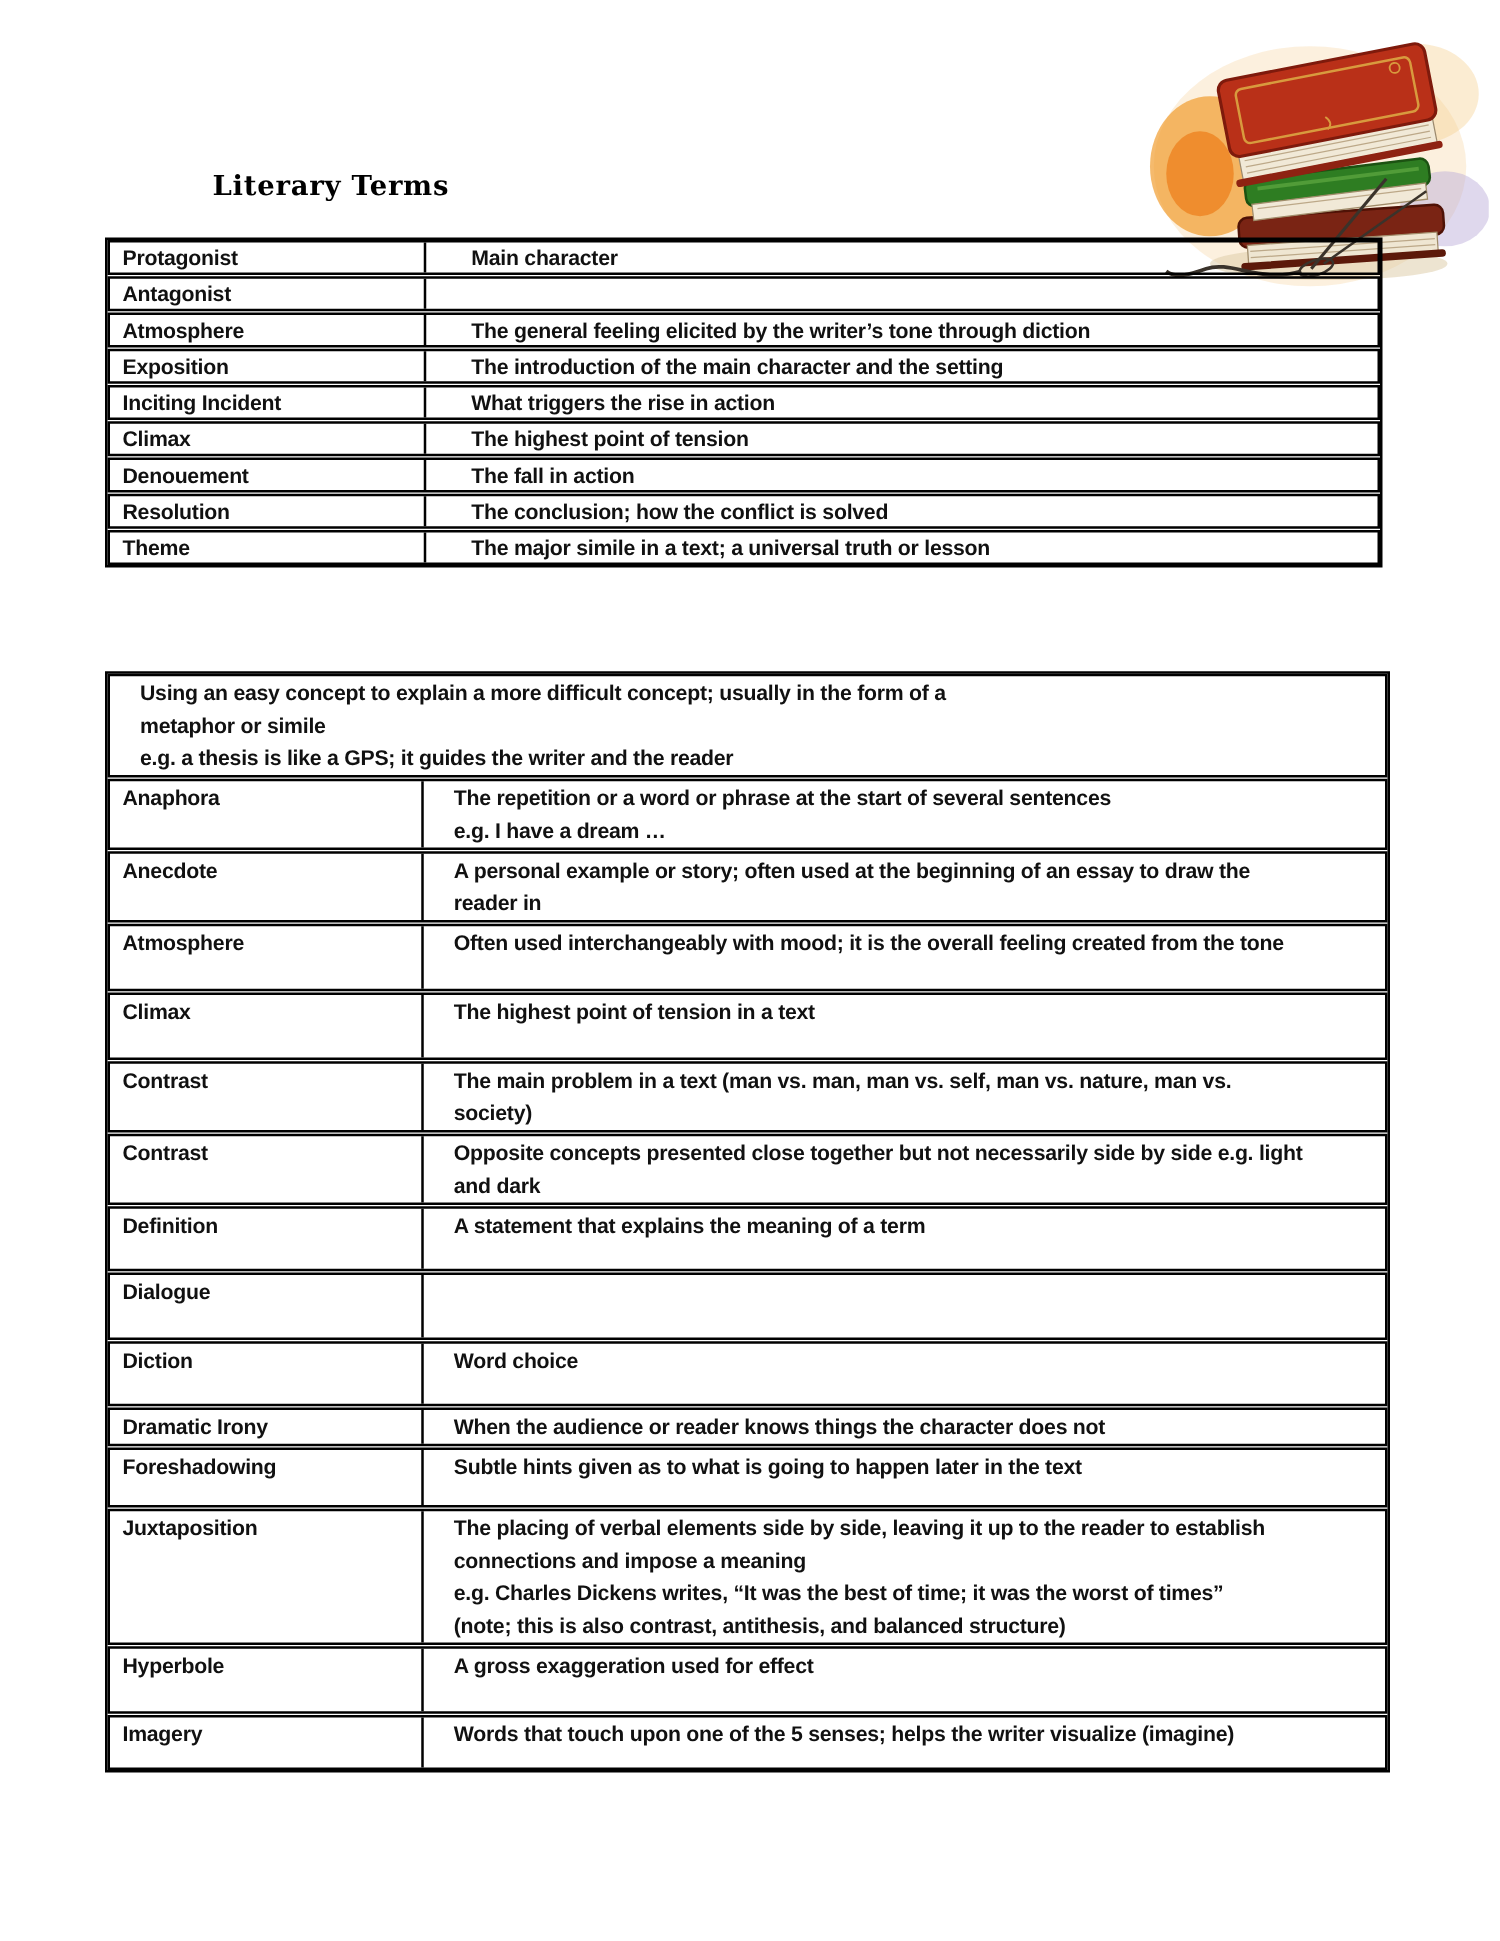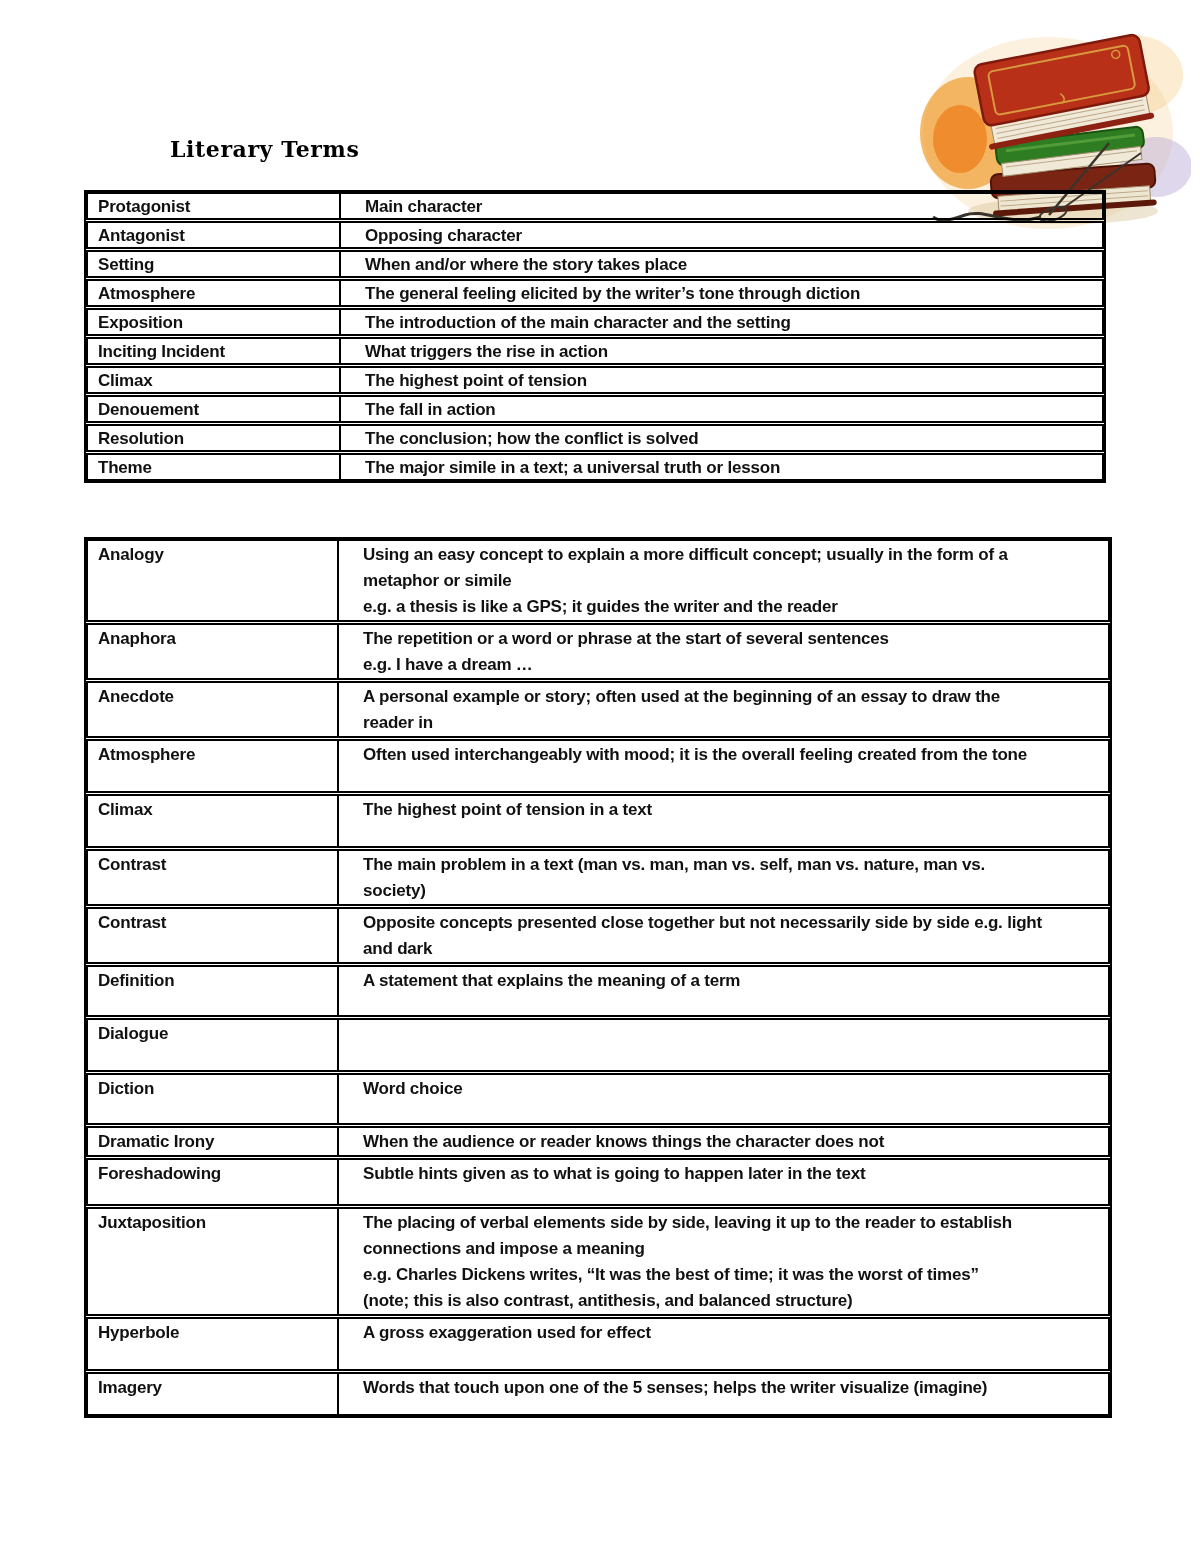--- a/index.html
+++ b/index.html
@@ -63,21 +63,21 @@
     padding: 1px 10px 0 10px;
     flex: 0 0 auto;
   }
   .t1 .term { width: 253px; }
   .t2 .term { width: 251px; }
   .def {
     flex: 1 1 auto;
     padding: 1px 12px 0 24px;
     white-space: pre-line;
   }
-  .t1 .row { height: 24px; }
+  .t1 .row { height: 24px; gap: 12px; }
   .t1 .cell { line-height: 23px; }
 </style>
 </head>
 <body>
 
 <div class="page">
 
   <svg class="books" viewBox="0 0 278 218" xmlns="http://www.w3.org/2000/svg">
 
     <ellipse cx="135" cy="118" rx="125" ry="96" fill="#f8ddb5" opacity="0.45"></ellipse>
@@ -124,25 +124,20 @@
 
   <h1 class="title">Literary Terms</h1>
 
   <div class="tbl t1">
     <div class="row">
       <div class="cell term">Protagonist</div>
       <div class="cell def">Main character</div>
     </div>
     <div class="row">
       <div class="cell term">Antagonist</div>
-      <div class="cell def">Opposing character</div>
-    </div>
-    <div class="row">
-      <div class="cell term">Setting</div>
-      <div class="cell def">When and/or where the story takes place</div>
     </div>
     <div class="row">
       <div class="cell term">Atmosphere</div>
       <div class="cell def">The general feeling elicited by the writer’s tone through diction</div>
     </div>
     <div class="row">
       <div class="cell term">Exposition</div>
       <div class="cell def">The introduction of the main character and the setting</div>
     </div>
     <div class="row">
@@ -162,21 +157,20 @@
       <div class="cell def">The conclusion; how the conflict is solved</div>
     </div>
     <div class="row">
       <div class="cell term">Theme</div>
       <div class="cell def">The major simile in a text; a universal truth or lesson</div>
     </div>
   </div>
 
   <div class="tbl t2">
     <div class="row" style="min-height:78px">
-      <div class="cell term">Analogy</div>
       <div class="cell def">Using an easy concept to explain a more difficult concept; usually in the form of a
 metaphor or simile
 e.g. a thesis is like a GPS; it guides the writer and the reader</div>
     </div>
     <div class="row" style="min-height:52px">
       <div class="cell term">Anaphora</div>
       <div class="cell def">The repetition or a word or phrase at the start of several sentences
 e.g. I have a dream …</div>
     </div>
     <div class="row" style="min-height:52px">

